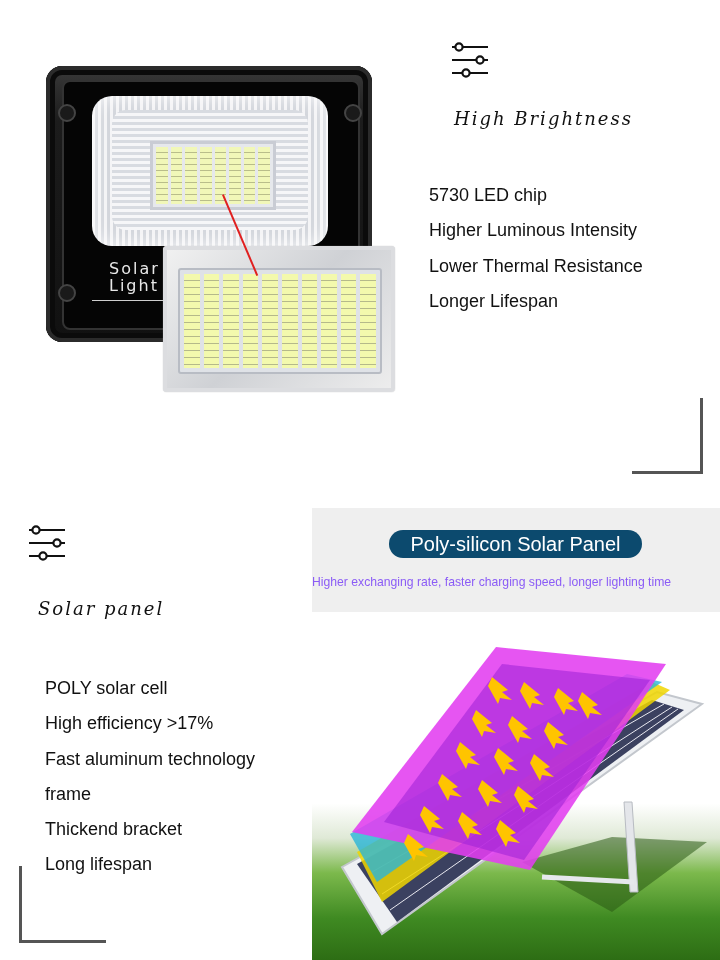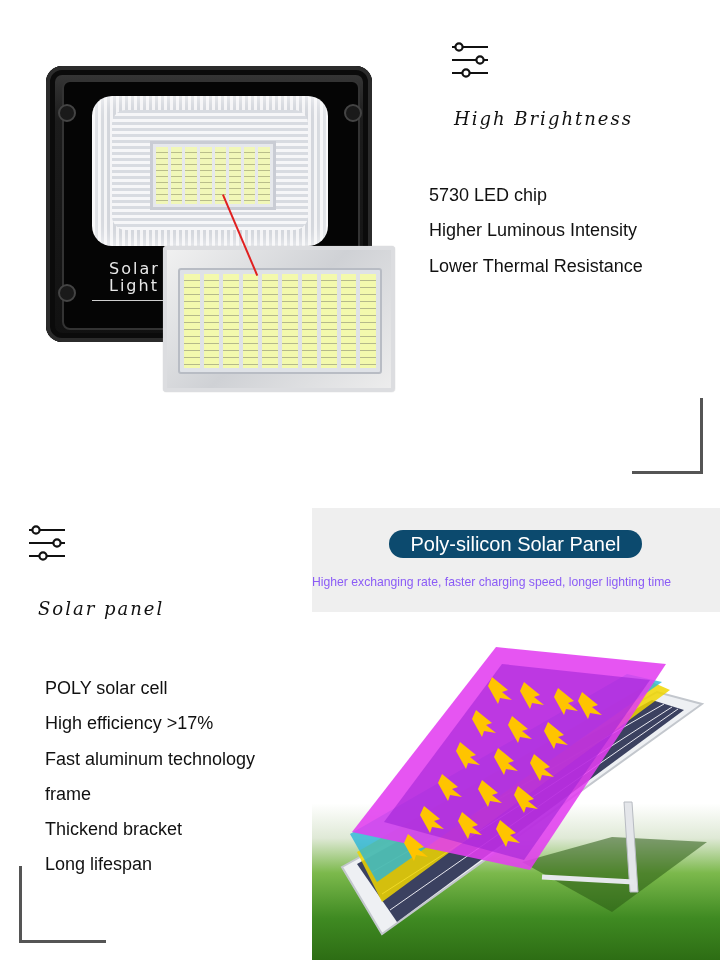--- a/index.html
+++ b/index.html
@@ -104,20 +104,21 @@
       <circle cx="16" cy="31" r="3.6"></circle>
   </g>
 </svg>
 
 <div class="abs script-title" style="left:454px;top:108px;">High Brightness</div>
 
 <ul class="abs feature-list" style="left:429px;top:178px;">
   <li>5730 LED chip</li>
   <li>Higher Luminous Intensity</li>
   <li>Lower Thermal Resistance</li>
+  <li>Longer Lifespan</li>
 </ul>
 
 <div class="abs corner-br" style="left:632px;top:398px;width:68px;height:73px;"></div>
 
 <svg class="abs slider-icon" style="left:27px;top:525px;" viewBox="0 0 40 36">
   <g stroke="#111" stroke-width="2.2" fill="#fff">
     <line x1="2" y1="5" x2="38" y2="5"></line>
       <circle cx="9" cy="5" r="3.6"></circle>
     <line x1="2" y1="18" x2="38" y2="18"></line>
       <circle cx="30" cy="18" r="3.6"></circle>

